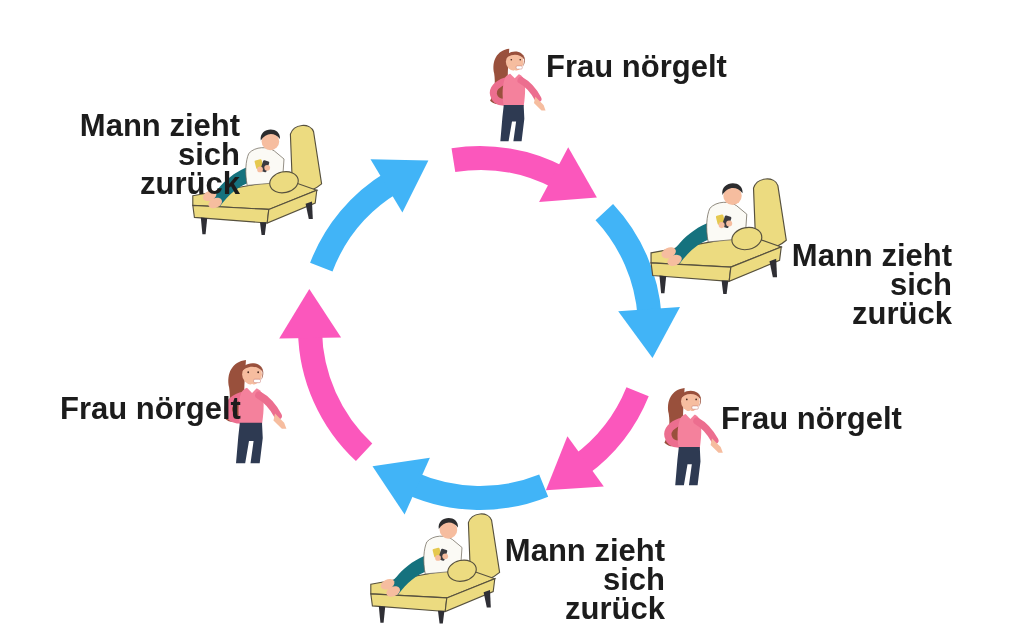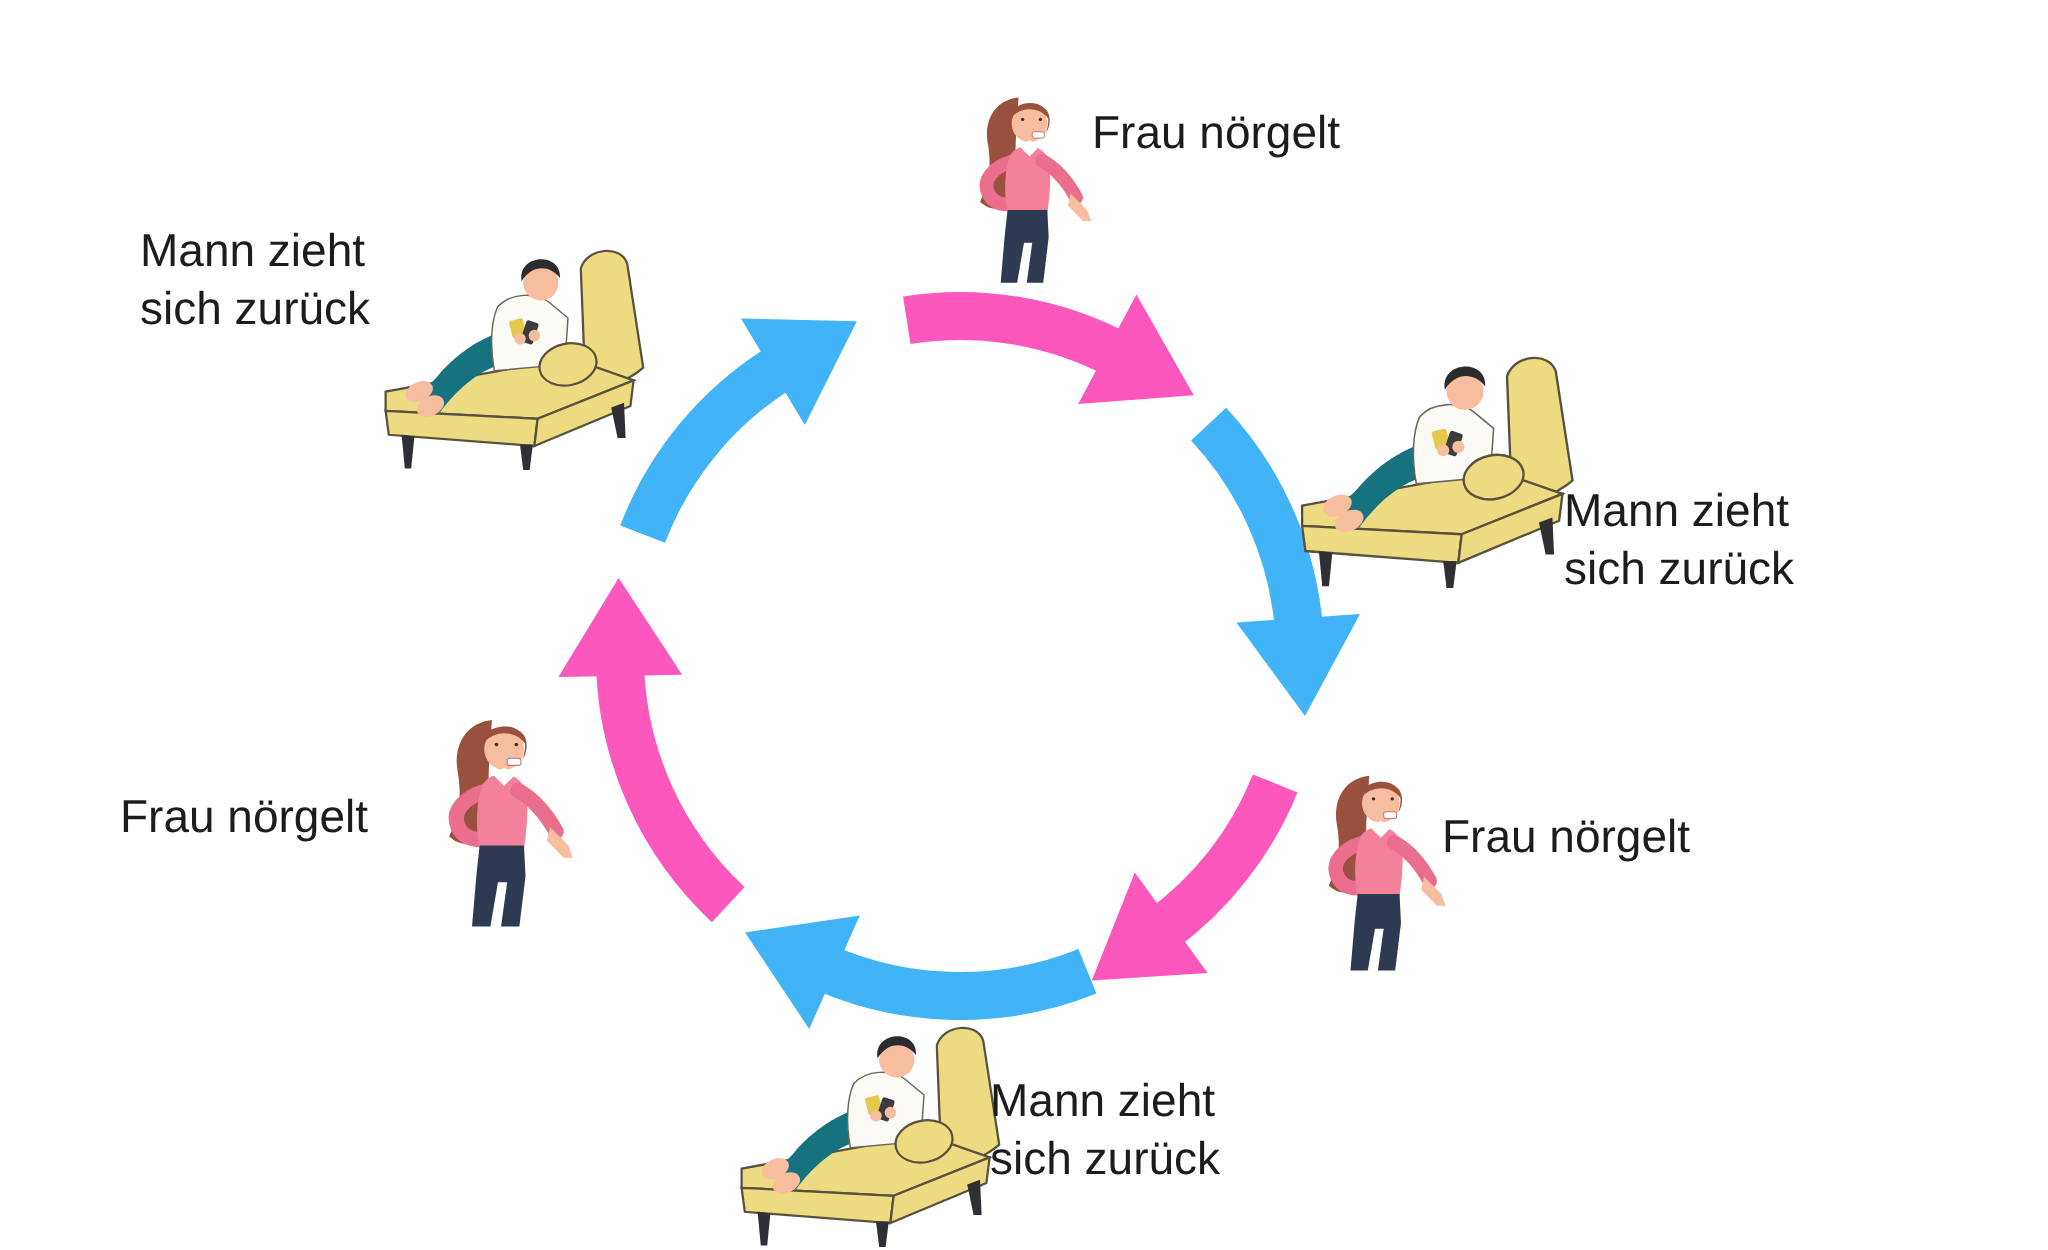--- a/index.html
+++ b/index.html
@@ -6,26 +6,26 @@
   body { font-family: "Liberation Sans", "DejaVu Sans", sans-serif; background:#fff; }
   .canvas {
     position:relative; width:1024px; height:625px;
     background:#ffffff; overflow:hidden;
   }
   #arrow-layer { position:absolute; left:0; top:0; width:1024px; height:625px; }
   .fig { position:absolute; }
   .fig svg { width:100%; height:100%; display:block; }
   .lbl {
     position:absolute;
-    font-weight:400; font-size:23px; line-height:29px;
+    font-weight:700; font-size:31px; line-height:29px;
     color:var(--text-color,#1c1c1c);
     white-space:nowrap;
   }
   .lbl span { display:block; }
-  .lbl.centered { text-align:left; white-space:normal; }
+  .lbl.centered { text-align:right; white-space:normal; }
 
   
   .fig-woman-top          { left:477px; top:46px;  width:70px;  height:96px; }
   .fig-man-top-left       { left:188px; top:112px; width:140px; height:126px; }
   .fig-man-right          { left:646px; top:167px; width:147px; height:128px; }
   .fig-woman-bottom-right { left:651px; top:385px; width:73px;  height:101px; }
   .fig-woman-left         { left:210px; top:357px; width:78px;  height:107px; }
   .fig-man-bottom         { left:366px; top:502px; width:140px; height:123px; }
 
   

